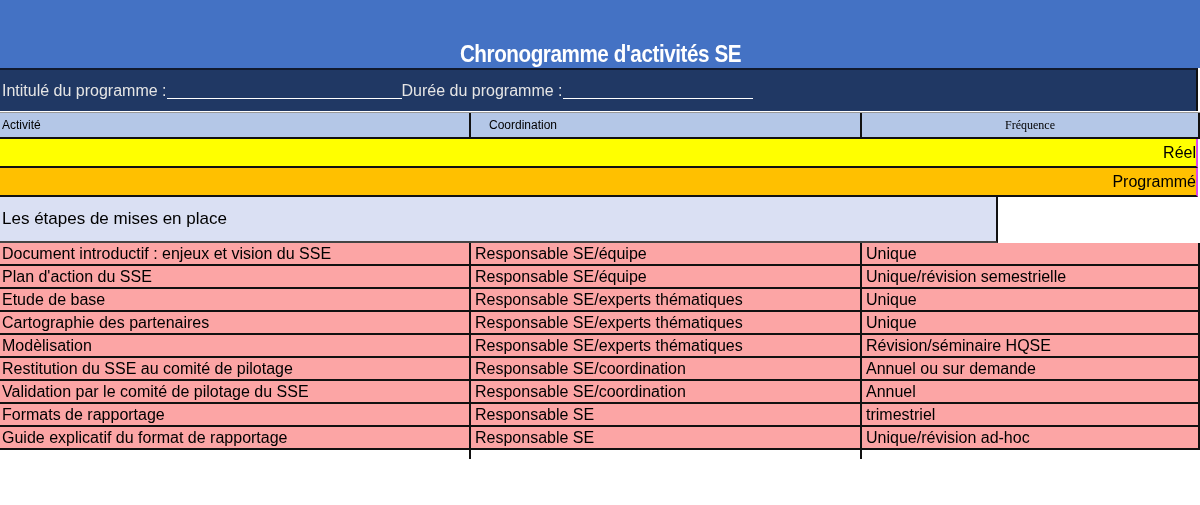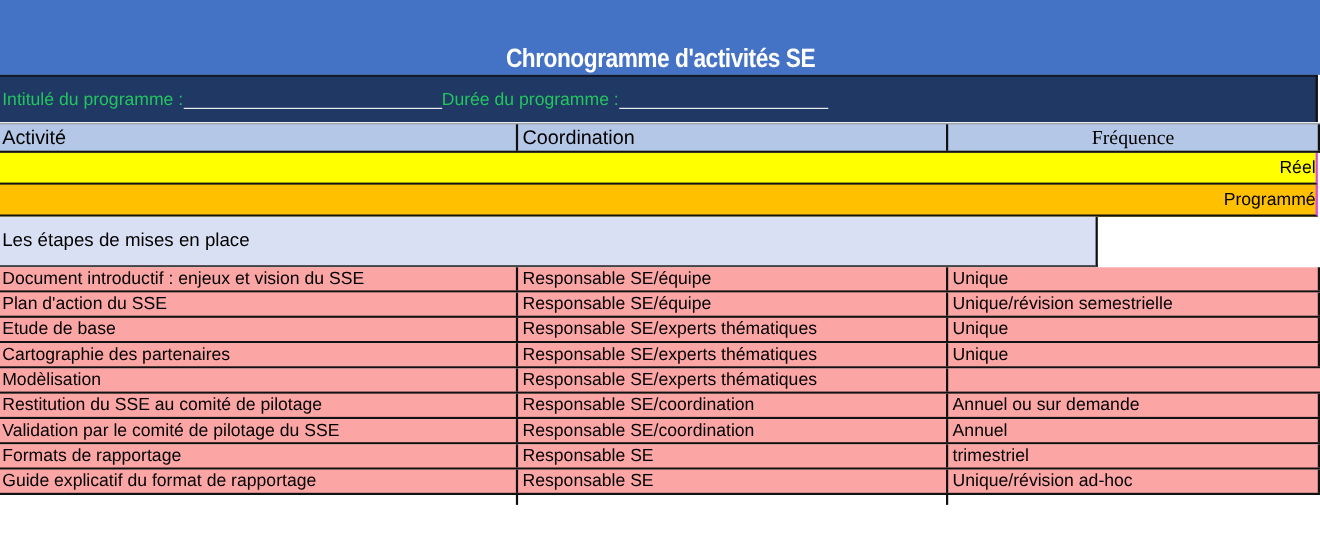--- a/index.html
+++ b/index.html
@@ -6,29 +6,29 @@
     body { width: 1200px; height: 505px; overflow: hidden; position: relative;
            font-family: "Liberation Sans", sans-serif; color: #000; }
 
     .title-bar { position: absolute; left: 0; top: 0; width: 1200px; height: 68px;
                  background: #4472c4; display: flex; align-items: flex-end; justify-content: center; }
     .title-bar span { color: #ffffff; font-family: "Liberation Sans", sans-serif; font-weight: bold;
                       font-size: 24px; letter-spacing: -0.5px; transform: scaleX(0.86); display: inline-block; }
 
     .program-bar { position: absolute; left: 0; top: 68px; width: 1198px; height: 43px;
                    background: #203864; border-top: 2px solid #111a2e; border-right: 2px solid #111;
-                   color: #22c55e; font-size: 16px; display: flex; align-items: center; padding-left: 2px;
+                   color: #e5e5e5; font-size: 16px; display: flex; align-items: center; padding-left: 2px;
                    box-sizing: border-box; }
     .program-bar .blank { display: inline-block; border-bottom: 1.5px solid #ffffff; height: 16px; vertical-align: bottom; }
 
     .hdr-row { position: absolute; left: 0; top: 112px; width: 1200px; height: 27px;
                background: #b4c7e7; border-top: 1px solid #999; border-bottom: 2px solid #111;
-               box-sizing: border-box; display: flex; font-size: 18px; }
+               box-sizing: border-box; display: flex; font-size: 12px; }
     .hdr-row .c1 { width: 471px; border-right: 2px solid #111; padding-left: 2px; box-sizing: border-box; line-height: 24px; }
-    .hdr-row .c2 { width: 391px; border-right: 2px solid #111; padding-left: 4px; box-sizing: border-box; line-height: 24px; }
+    .hdr-row .c2 { width: 391px; border-right: 2px solid #111; padding-left: 18px; box-sizing: border-box; line-height: 24px; }
     .hdr-row .c3 { flex: 1; text-align: center; line-height: 24px; border-right: 2px solid #111; font-family: Liberation Serif, serif; }
 
     .band { position: absolute; left: 0; width: 1198px; box-sizing: border-box;
             border-bottom: 2px solid #111; border-right: 2px solid #d946ef;
             text-align: right; font-size: 16px; }
     .band.yellow { top: 139px; height: 29px; background: #ffff00; line-height: 27px; }
     .band.orange { top: 168px; height: 29px; background: #ffc000; line-height: 27px; padding-left: 40px; }
 
     .section { position: absolute; left: 0; top: 197px; width: 998px; height: 46px;
                background: #dae0f3; border-bottom: 2px solid #444; border-right: 2px solid #111;
@@ -86,20 +86,21 @@
     <div class="c3">Unique</div>
   </div>
   <div class="row">
     <div class="c1">Cartographie des partenaires</div>
     <div class="c2">Responsable SE/experts thématiques</div>
     <div class="c3">Unique</div>
   </div>
   <div class="row">
     <div class="c1">Modèlisation</div>
     <div class="c2">Responsable SE/experts thématiques</div>
+    <div class="c3">Révision/séminaire HQSE</div>
   </div>
   <div class="row">
     <div class="c1">Restitution du SSE au comité de pilotage</div>
     <div class="c2">Responsable SE/coordination</div>
     <div class="c3">Annuel ou sur demande</div>
   </div>
   <div class="row">
     <div class="c1">Validation par le comité de pilotage du SSE</div>
     <div class="c2">Responsable SE/coordination</div>
     <div class="c3">Annuel</div>

